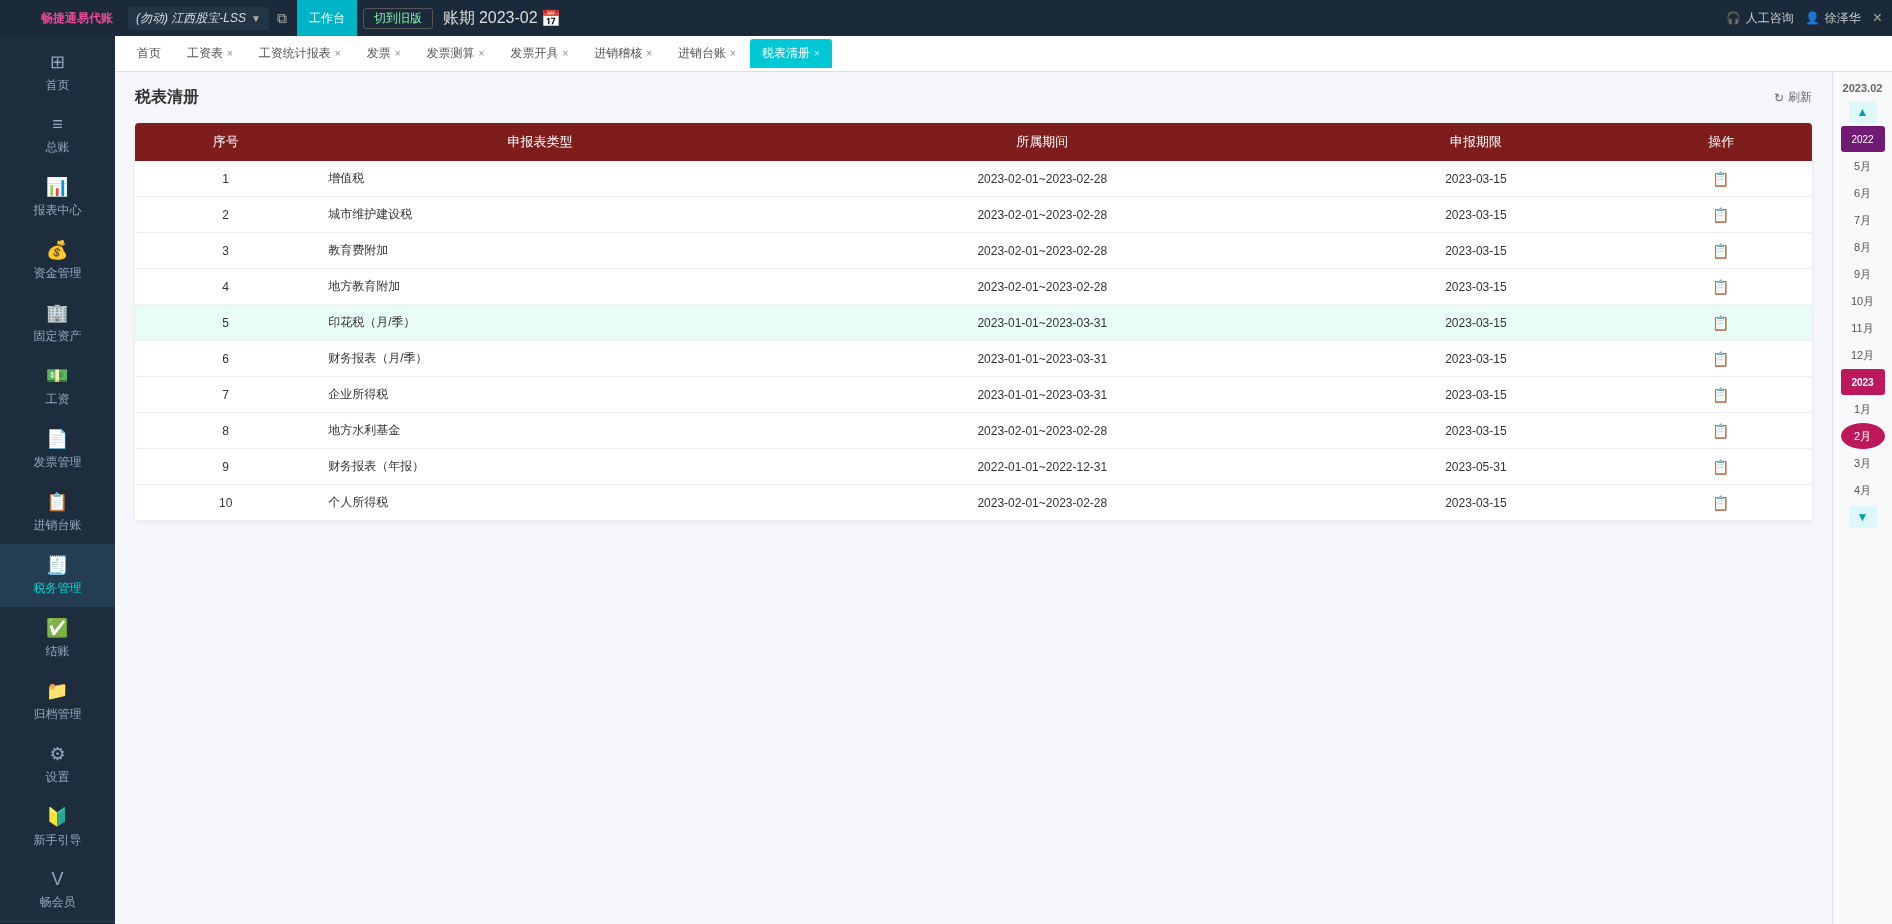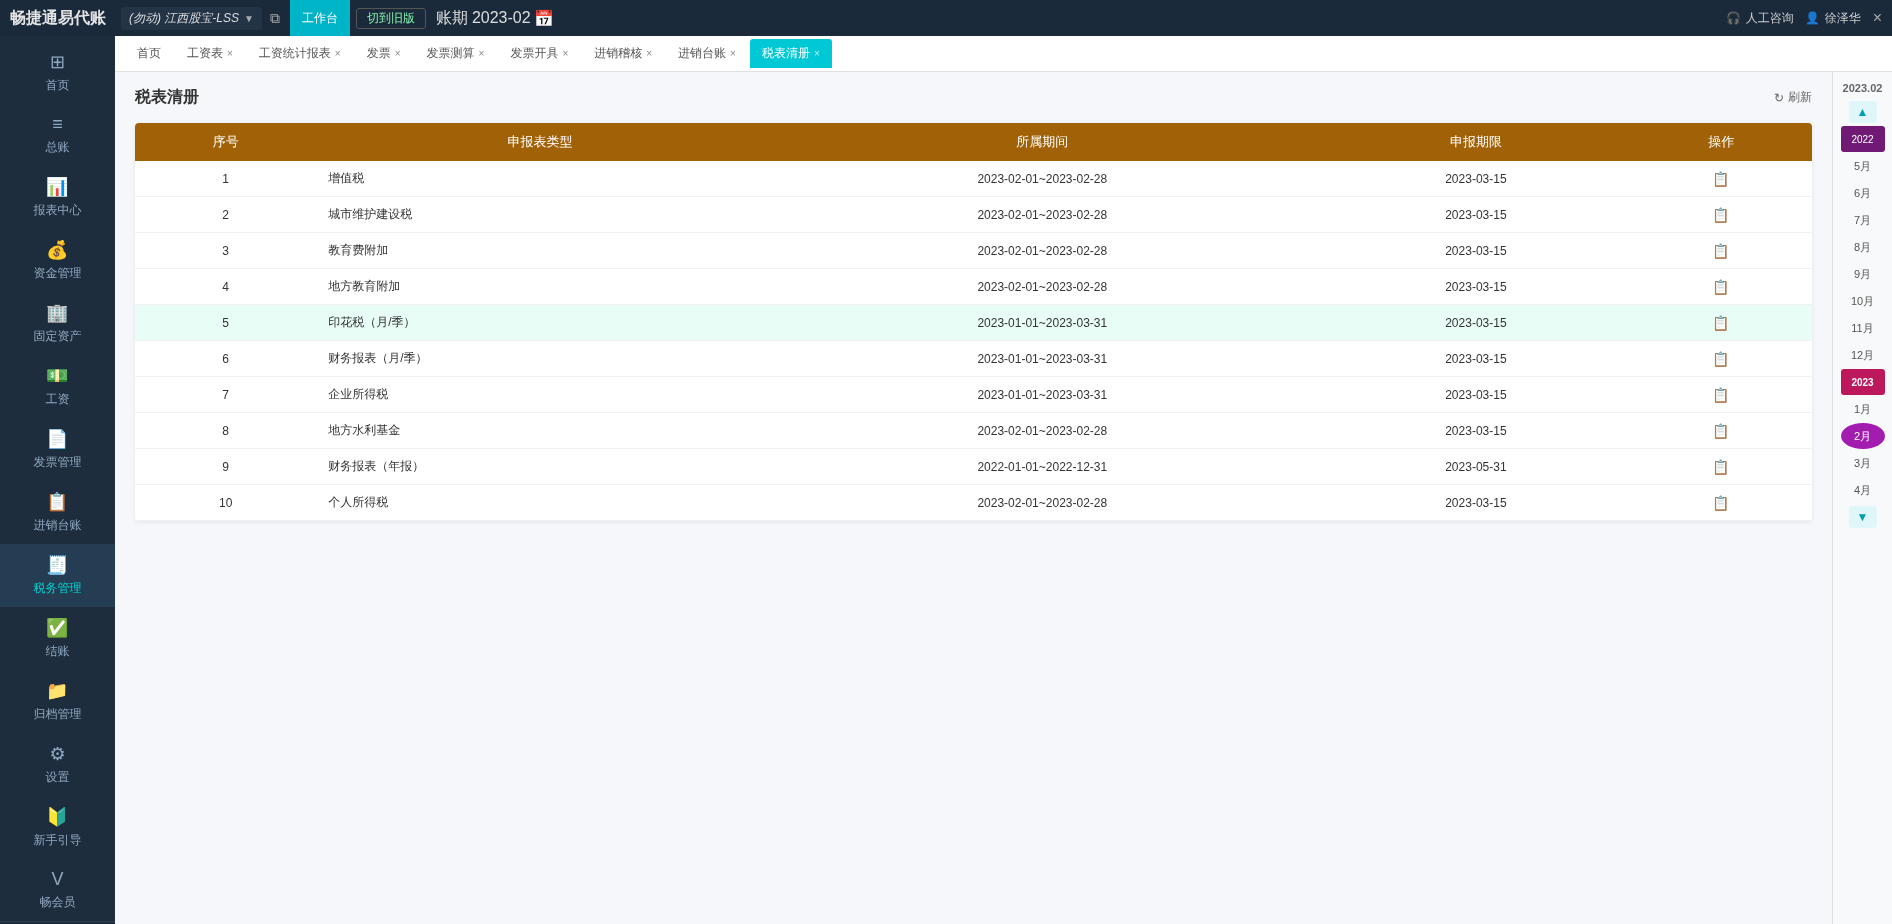--- a/index.html
+++ b/index.html
@@ -10,24 +10,25 @@
       height: 36px;
       background: #1a2a3a;
       display: flex;
       align-items: center;
       padding: 0 10px;
       color: #ccc;
       font-size: 12px;
       flex-shrink: 0;
     }
     .top-bar .app-name {
-      color: #e5e5e5;
+      color: #ec4899;
       font-weight: bold;
-      font-size: 16px;
+      font-size: 12px;
       margin-right: 15px;
+      margin-left: 31px;
     }
     .top-bar .company-selector {
       display: flex;
       align-items: center;
       gap: 5px;
       background: #243447;
       padding: 3px 8px;
       border-radius: 3px;
       cursor: pointer;
       color: #ddd;
@@ -206,21 +207,21 @@
     
     .data-table {
       width: 100%;
       border-collapse: collapse;
       background: white;
       border-radius: 4px;
       overflow: hidden;
       box-shadow: 0 1px 4px rgba(0,0,0,0.08);
     }
     .data-table thead tr {
-      background: #a16207;
+      background: #7f1d1d;
       color: white;
     }
     .data-table thead th {
       padding: 10px 12px;
       text-align: center;
       font-weight: normal;
       font-size: 13px;
     }
     .data-table tbody tr {
       border-bottom: 1px solid #f0f0f0;
@@ -275,21 +276,21 @@
       margin: 1px 0;
     }
     .month-item.year-label {
       background: #701a75;
       color: white;
       font-weight: normal;
       font-size: 10px;
       text-align: right;
     }
     .month-item.active {
-      background: #a21caf;
+      background: #be185d;
       color: white;
       border-radius: 50%;
     }
     .month-item.current-year {
       background: #be185d;
       color: white;
       font-size: 10px;
       font-weight: bold;
     }
     .scroll-up-btn, .scroll-down-btn {

